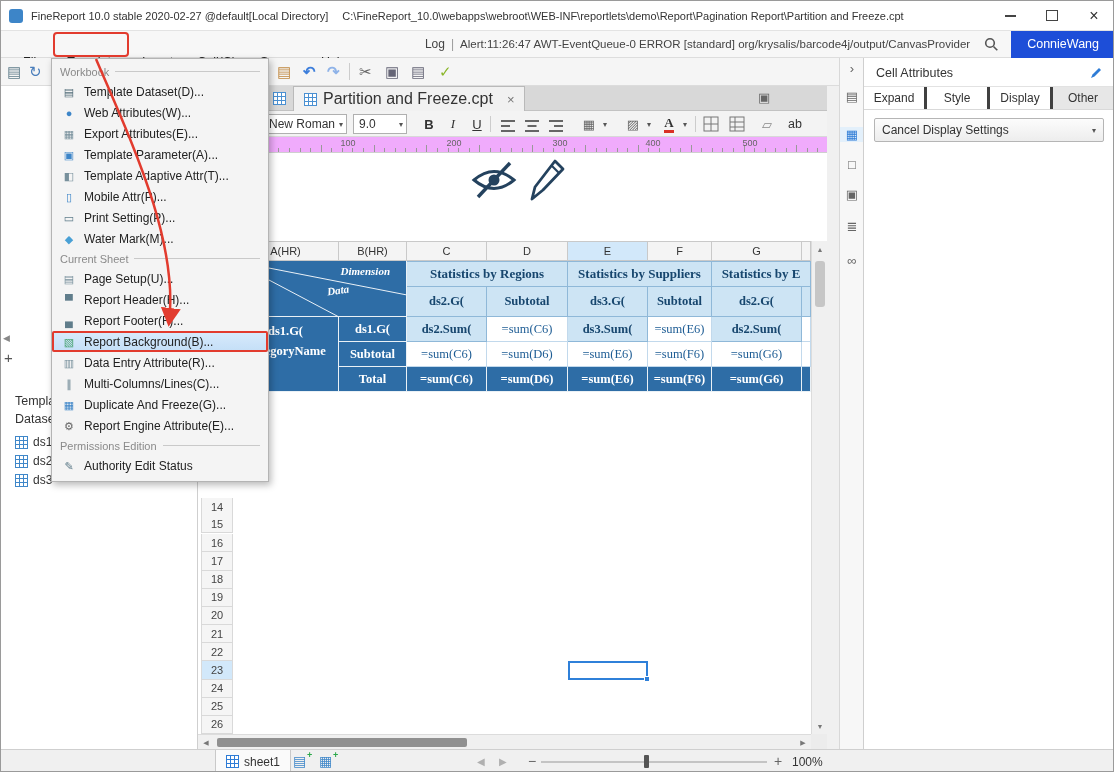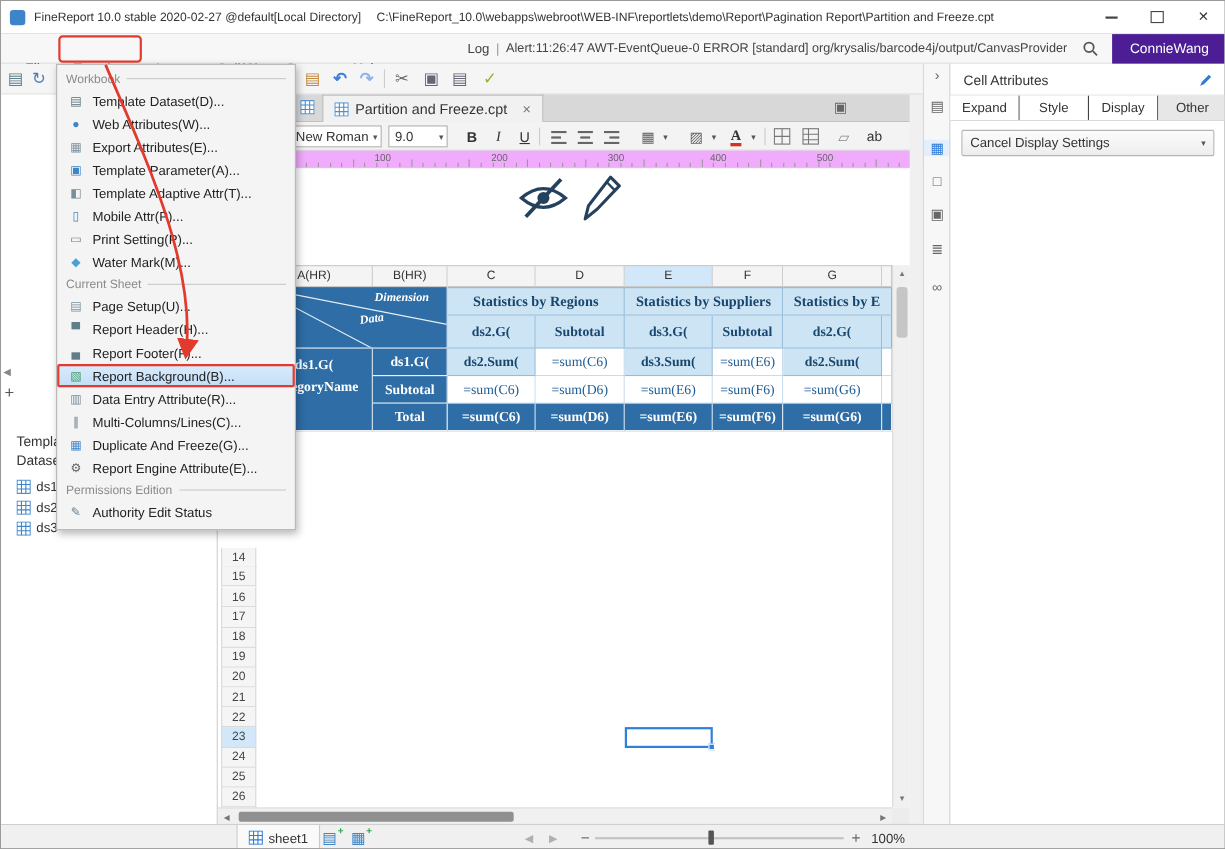--- a/index.html
+++ b/index.html
@@ -21,37 +21,37 @@
   
   #menubar{position:absolute;left:0;top:30px;width:1114px;height:27px;background:#f7f7f7;
            border-bottom:1px solid #ddd;display:flex;align-items:center;box-sizing:border-box;}
   #menubar-items{display:flex;align-items:center;padding-left:10px;margin-top:35px;}
   .mb-item{font-size:12.5px;color:#222;padding:0 10px;margin:0 2px;line-height:26px;}
   #menubar-right{margin-left:auto;display:flex;align-items:center;height:27px;}
   #log-label{font-size:12px;color:#444;}
   #log-sep{font-size:12px;color:#999;margin:0 6px;}
   #alert-text{font-size:11.5px;color:#444;white-space:nowrap;}
   #search-icon{margin:0 12px 0 14px;display:flex;}
-  #user-badge{height:27px;background:#4c1d95;color:#fff;font-size:12.5px;display:flex;
+  #user-badge{height:27px;background:#1d4ed8;color:#fff;font-size:12.5px;display:flex;
               align-items:center;padding:0 16px;}
 
   
   #toolbar{position:absolute;left:0;top:57px;width:838px;height:28px;background:#f5f5f5;
            border-bottom:1px solid #dcdcdc;box-sizing:border-box;}
   .tbi{position:absolute;top:3px;font-size:15px;line-height:22px;}
   .tbsep{position:absolute;top:5px;width:1px;height:17px;background:#ccc;}
 
   
   #tabbar{position:absolute;left:197px;top:85px;width:641px;height:25px;background:#d8d8d8;
           border-bottom:1px solid #c2c2c2;box-sizing:border-box;}
   #tab-new-icon{position:absolute;left:75px;top:5px;}
   #doc-tab{position:absolute;left:95px;top:0;height:25px;background:#f1f1f1;border:1px solid #b9b9b9;
            border-bottom:none;display:flex;align-items:center;padding:0 10px;box-sizing:border-box;}
   #doc-tab .gi{margin-right:6px;display:flex;}
-  #doc-tab-label{font-size:13px;color:#333;}
+  #doc-tab-label{font-size:16px;color:#333;}
   #tab-close{font-size:13px;color:#777;margin-left:14px;}
   #cascade-icon{position:absolute;left:560px;top:4px;font-size:13px;color:#666;}
 
   
   #formatbar{position:absolute;left:197px;top:110px;width:641px;height:26px;background:#f3f3f3;
              border-bottom:1px solid #d8d8d8;box-sizing:border-box;}
   .fb{position:absolute;top:3px;height:20px;display:flex;align-items:center;}
   .fbox{background:#fff;border:1px solid #b0b0b0;box-sizing:border-box;font-size:12px;color:#333;}
   #font-box{left:31px;width:118px;justify-content:flex-end;padding-right:3px;overflow:hidden;white-space:nowrap;}
   #size-box{left:155px;width:54px;padding-left:5px;}
@@ -128,21 +128,21 @@
           border-left:1px solid #d8d8d8;box-sizing:border-box;}
   .rsic{position:absolute;left:0;width:24px;text-align:center;font-size:13px;color:#666;}
   .rsic.active{color:#2e7cd6;background:#e3f0fb;}
   #rpanel{position:absolute;left:862px;top:57px;width:252px;height:691px;background:#fff;
           border-left:1px solid #cfcfcf;box-sizing:border-box;}
   #rp-title{position:absolute;left:12px;top:8px;font-size:12.5px;color:#333;}
   #rp-pencil{position:absolute;right:12px;top:8px;display:flex;}
   #rp-tabs{position:absolute;left:0;top:28px;width:252px;height:24px;display:flex;border-top:1px solid #e2e2e2;
            border-bottom:1px solid #d9d9d9;box-sizing:border-box;}
   .rp-tab{width:63px;height:100%;font-size:12px;color:#333;display:flex;align-items:center;justify-content:center;
-          border-right:1px solid #404040;box-sizing:border-box;background:#fff;}
+          border-right:3px solid #404040;box-sizing:border-box;background:#fff;}
   .rp-tab.dim{background:#e7e7e7;}
   #rp-dropdown{position:absolute;left:10px;top:60px;width:230px;height:24px;border:1px solid #b5b5b5;border-radius:2px;
                background:linear-gradient(#fcfcfc,#ededed);display:flex;align-items:center;box-sizing:border-box;
                font-size:12px;color:#333;padding-left:7px;}
   #rp-dropdown .dd{margin-left:auto;margin-right:7px;}
 
   
   #lpanel{position:absolute;left:0;top:85px;width:197px;height:663px;background:#fff;
           border-right:1px solid #cfcfcf;box-sizing:border-box;}
   #lp-collapse{position:absolute;left:2px;top:247px;font-size:9px;color:#888;}

